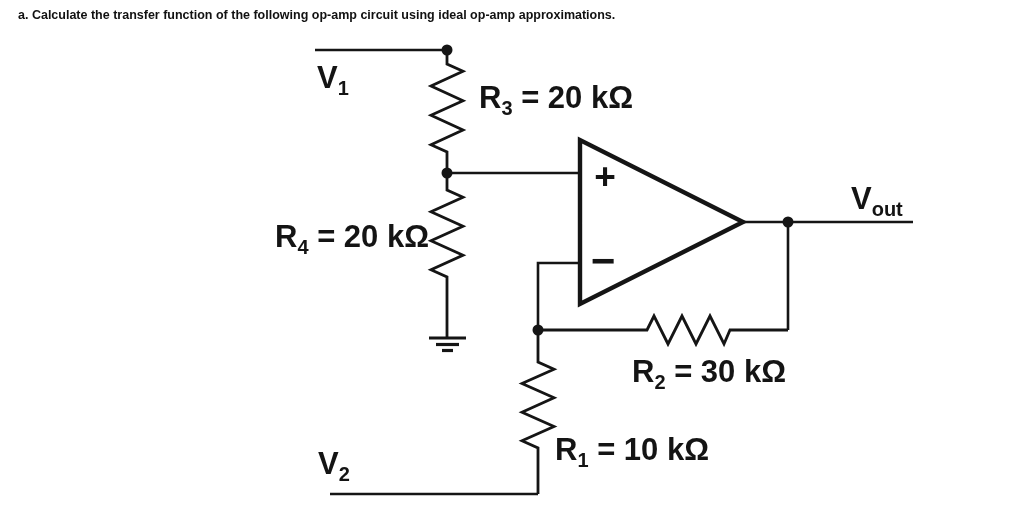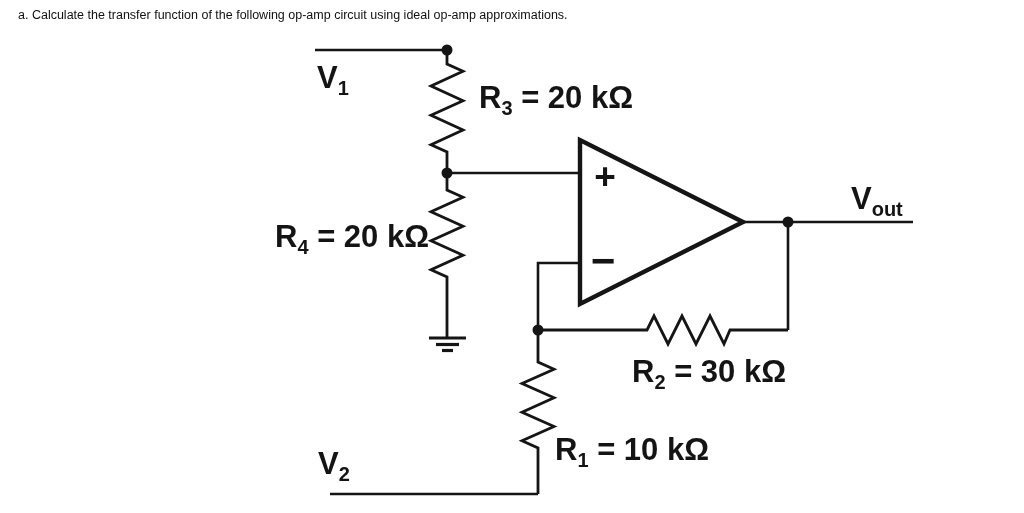--- a/index.html
+++ b/index.html
@@ -13,21 +13,21 @@
     height: 513px;
     background: #ffffff;
     font-family: "Liberation Sans", sans-serif;
     overflow: hidden;
   }
   #heading {
     position: absolute;
     left: 18px;
     top: 8px;
     font-size: 12.5px;
-    font-weight: normal;
+    font-weight: bold;
     color: #111111;
     letter-spacing: 0px;
     white-space: nowrap;
   }
   svg { position: absolute; left: 0; top: 0; }
   .wire {
     fill: none;
     stroke: #151515;
     stroke-width: 2.6;
     stroke-linejoin: miter;

